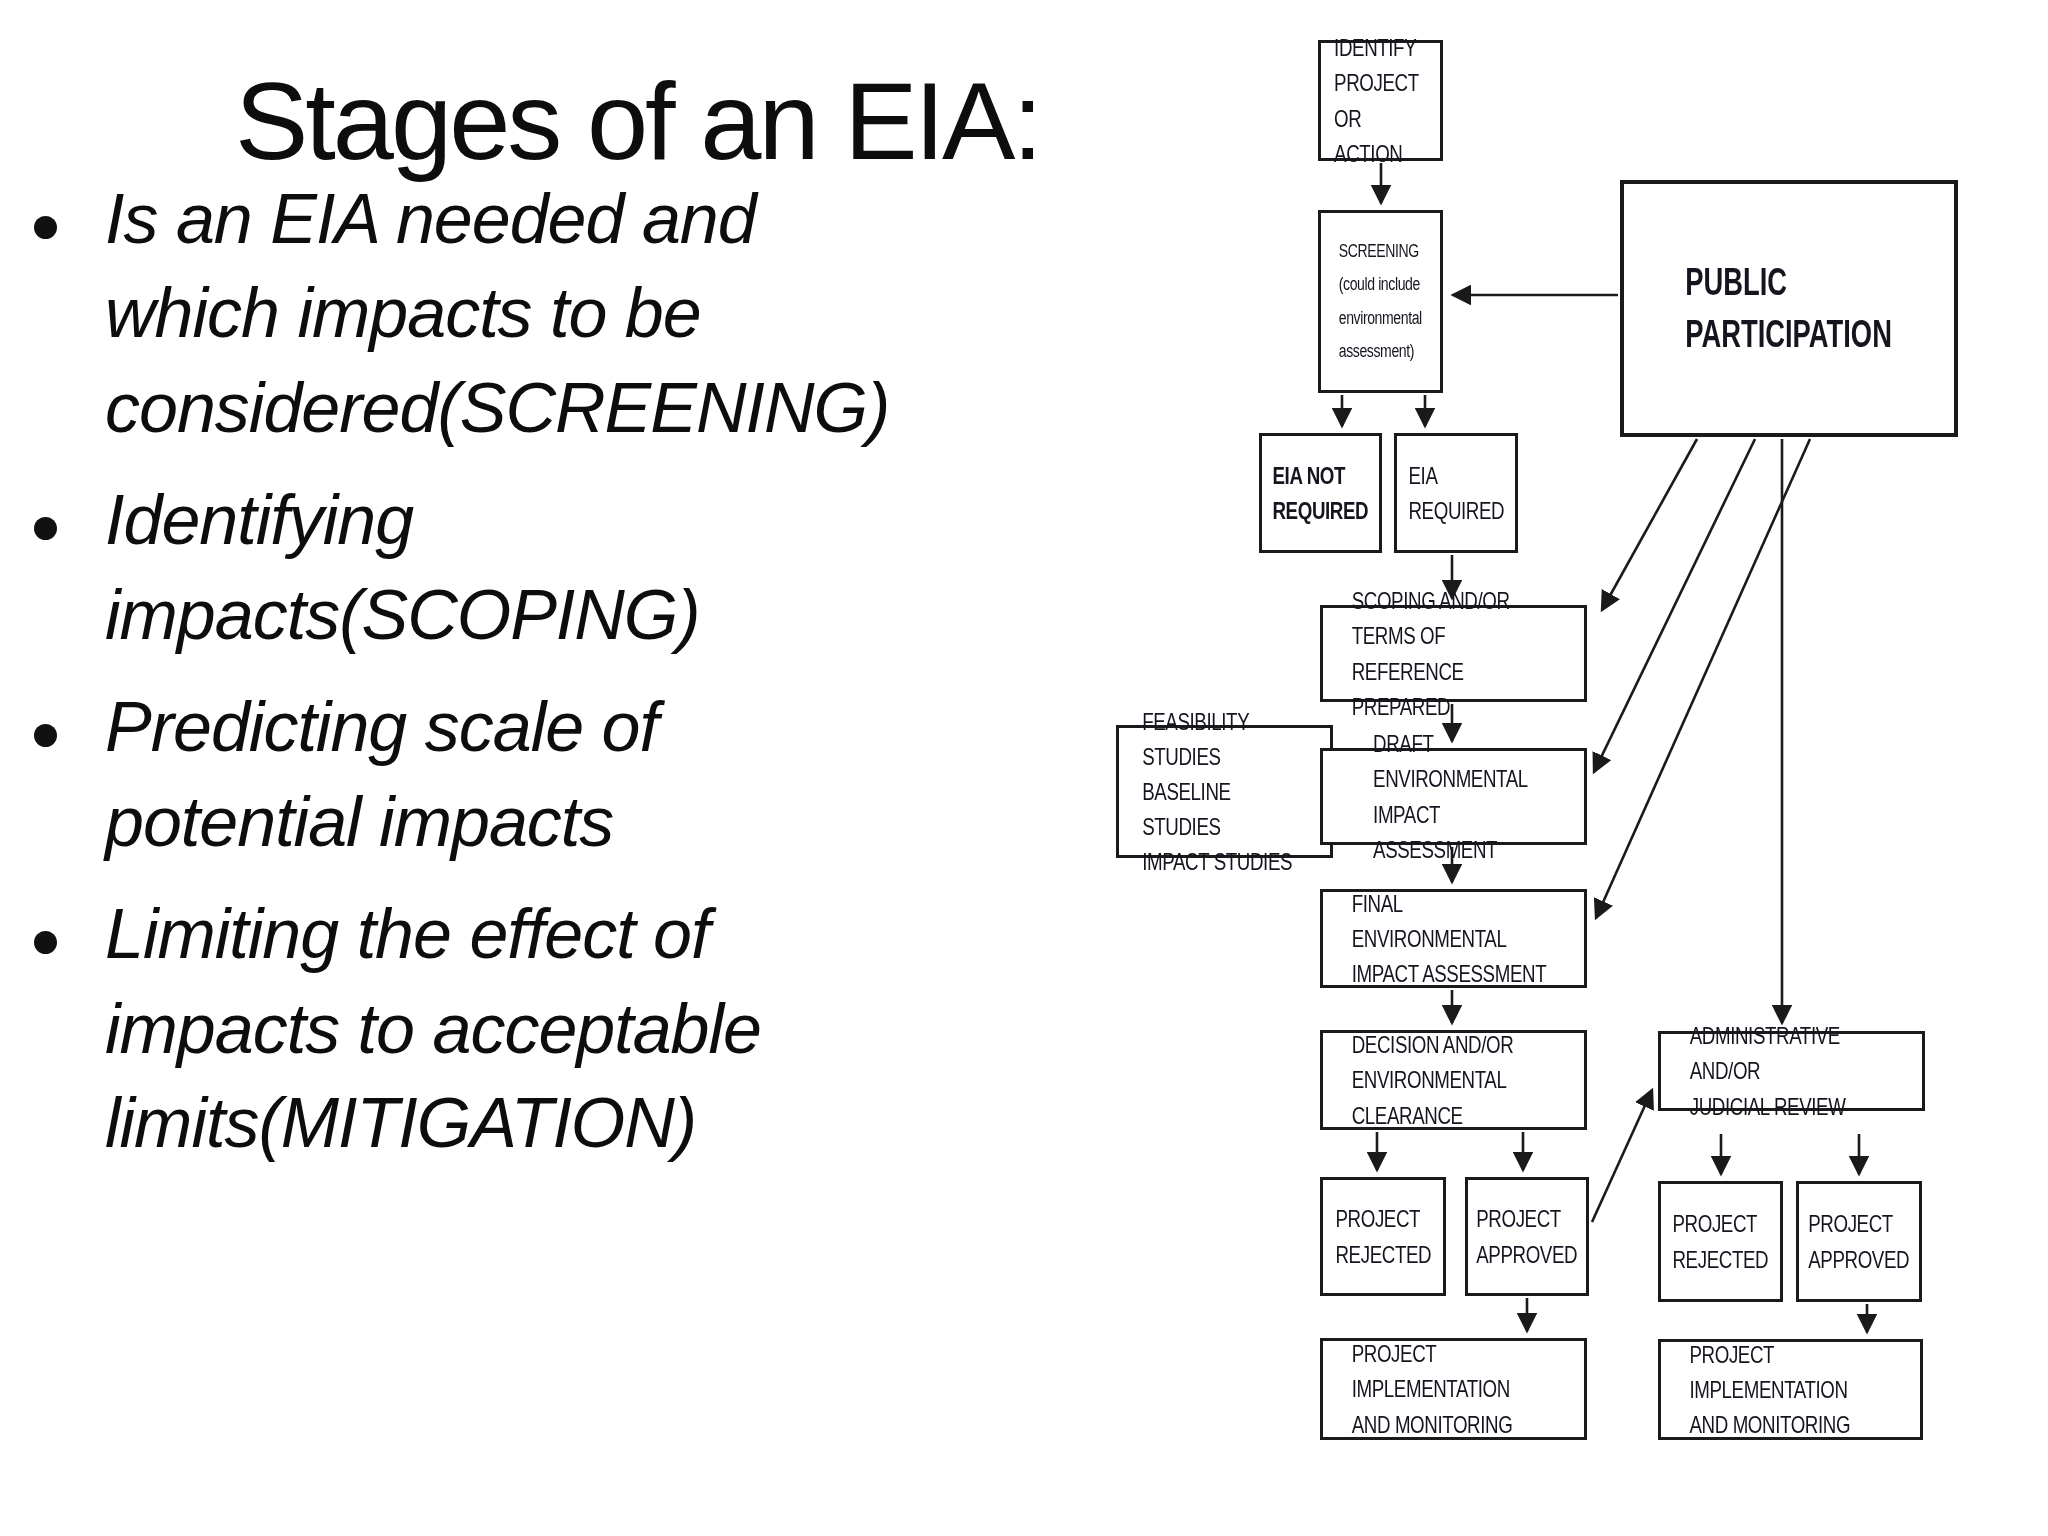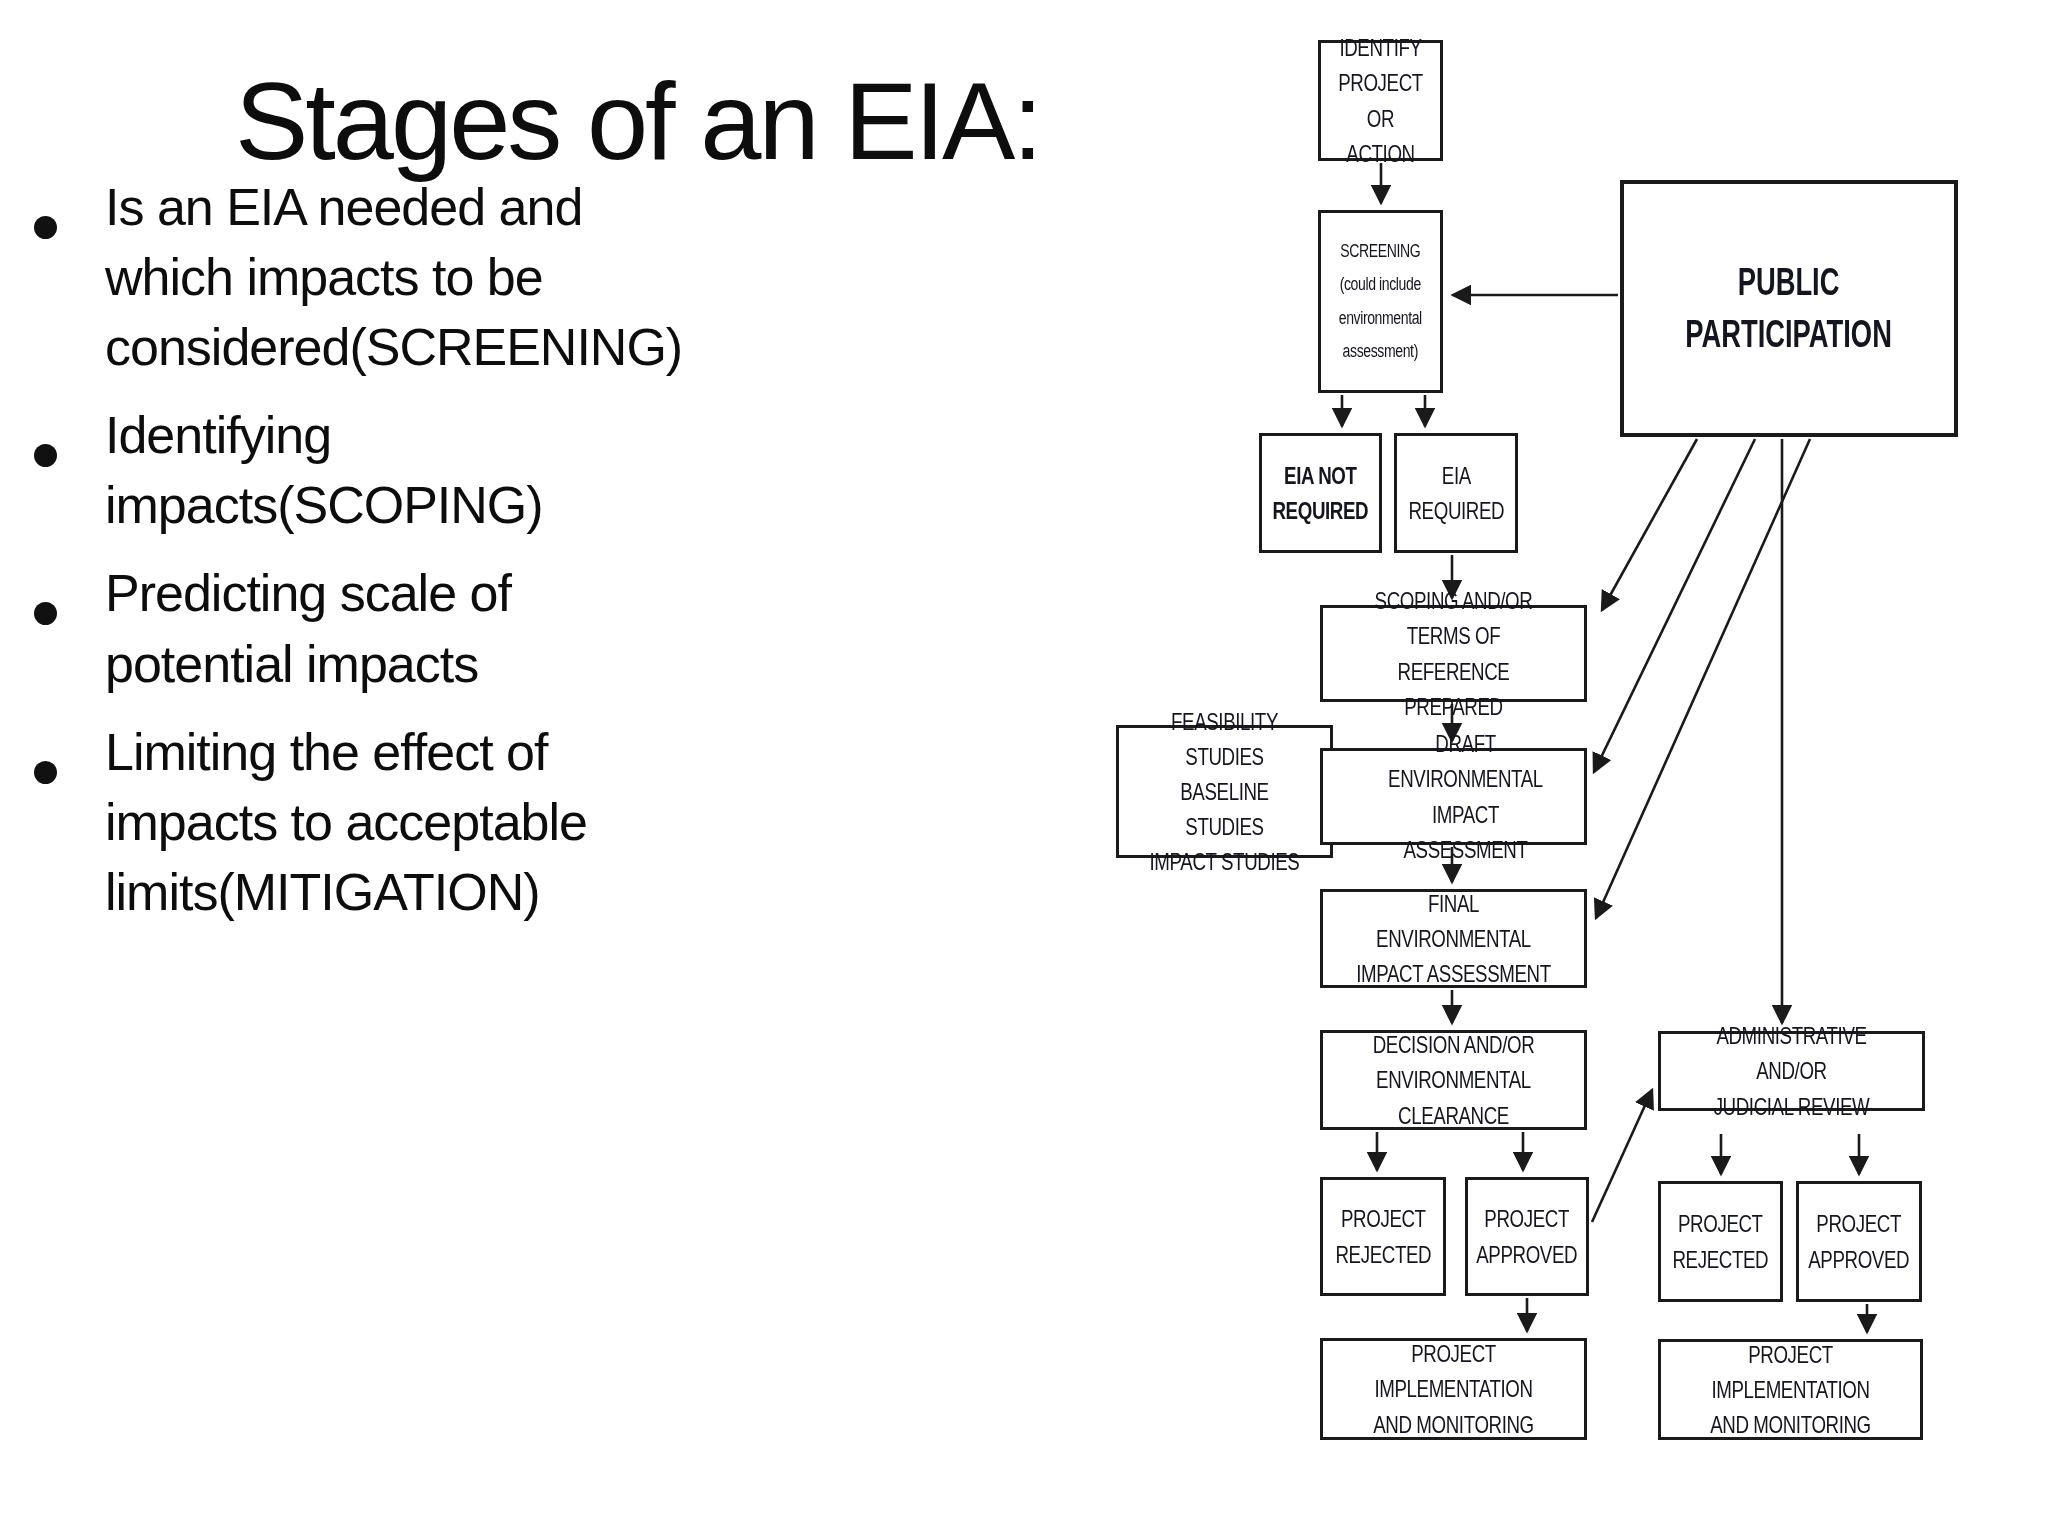--- a/index.html
+++ b/index.html
@@ -9,37 +9,37 @@
     font-family:"Liberation Sans", sans-serif;
     color:#111111;
   }
   
   #left-panel { position:absolute; left:30px; top:58px; width:1010px; }
   #slide-title {
     margin:0 0 5px 0; font-size:110px; line-height:1.15; font-weight:400;
     letter-spacing:-3px; text-align:right; color:#0d0d0d; white-space:nowrap;
   }
   #bullet-list { list-style:none; margin:-18px 0 0 0; padding:0;
-    font-size:52px; line-height:1.35; color:#0d0d0d; }
+    font-size:70px; line-height:1.35; color:#0d0d0d;font-style:italic; }
   #bullet-list li {
     position:relative; padding-left:75px; margin:0 0 18px 0;
     white-space:pre-line; letter-spacing:-1px;
   }
   #bullet-list li::before {
     content:""; position:absolute; left:4px; top:44px;
     width:23px; height:23px; border-radius:50%; background:#111111;
   }
   
   #flowchart { position:absolute; left:0; top:0; width:2048px; height:1536px; }
   #arrows { position:absolute; left:0; top:0; }
   .node {
     position:absolute; box-sizing:border-box;
     border:3.5px solid #1a1a1a; background:#ffffff;
     display:flex; align-items:center; justify-content:center;
-    text-align:center; color:#15151f;
+    color:#15151f;
   }
   .node > span {
     display:block; white-space:pre-line;
     font-size:24px; line-height:1.46; letter-spacing:-0.5px;
     transform:scaleX(0.78); transform-origin:center;
   }
   .node.small > span { font-size:18px; line-height:1.85; }
   .node.big { border-width:4px; }
   .node.big > span {
     font-size:38px; font-weight:bold; line-height:1.35;

